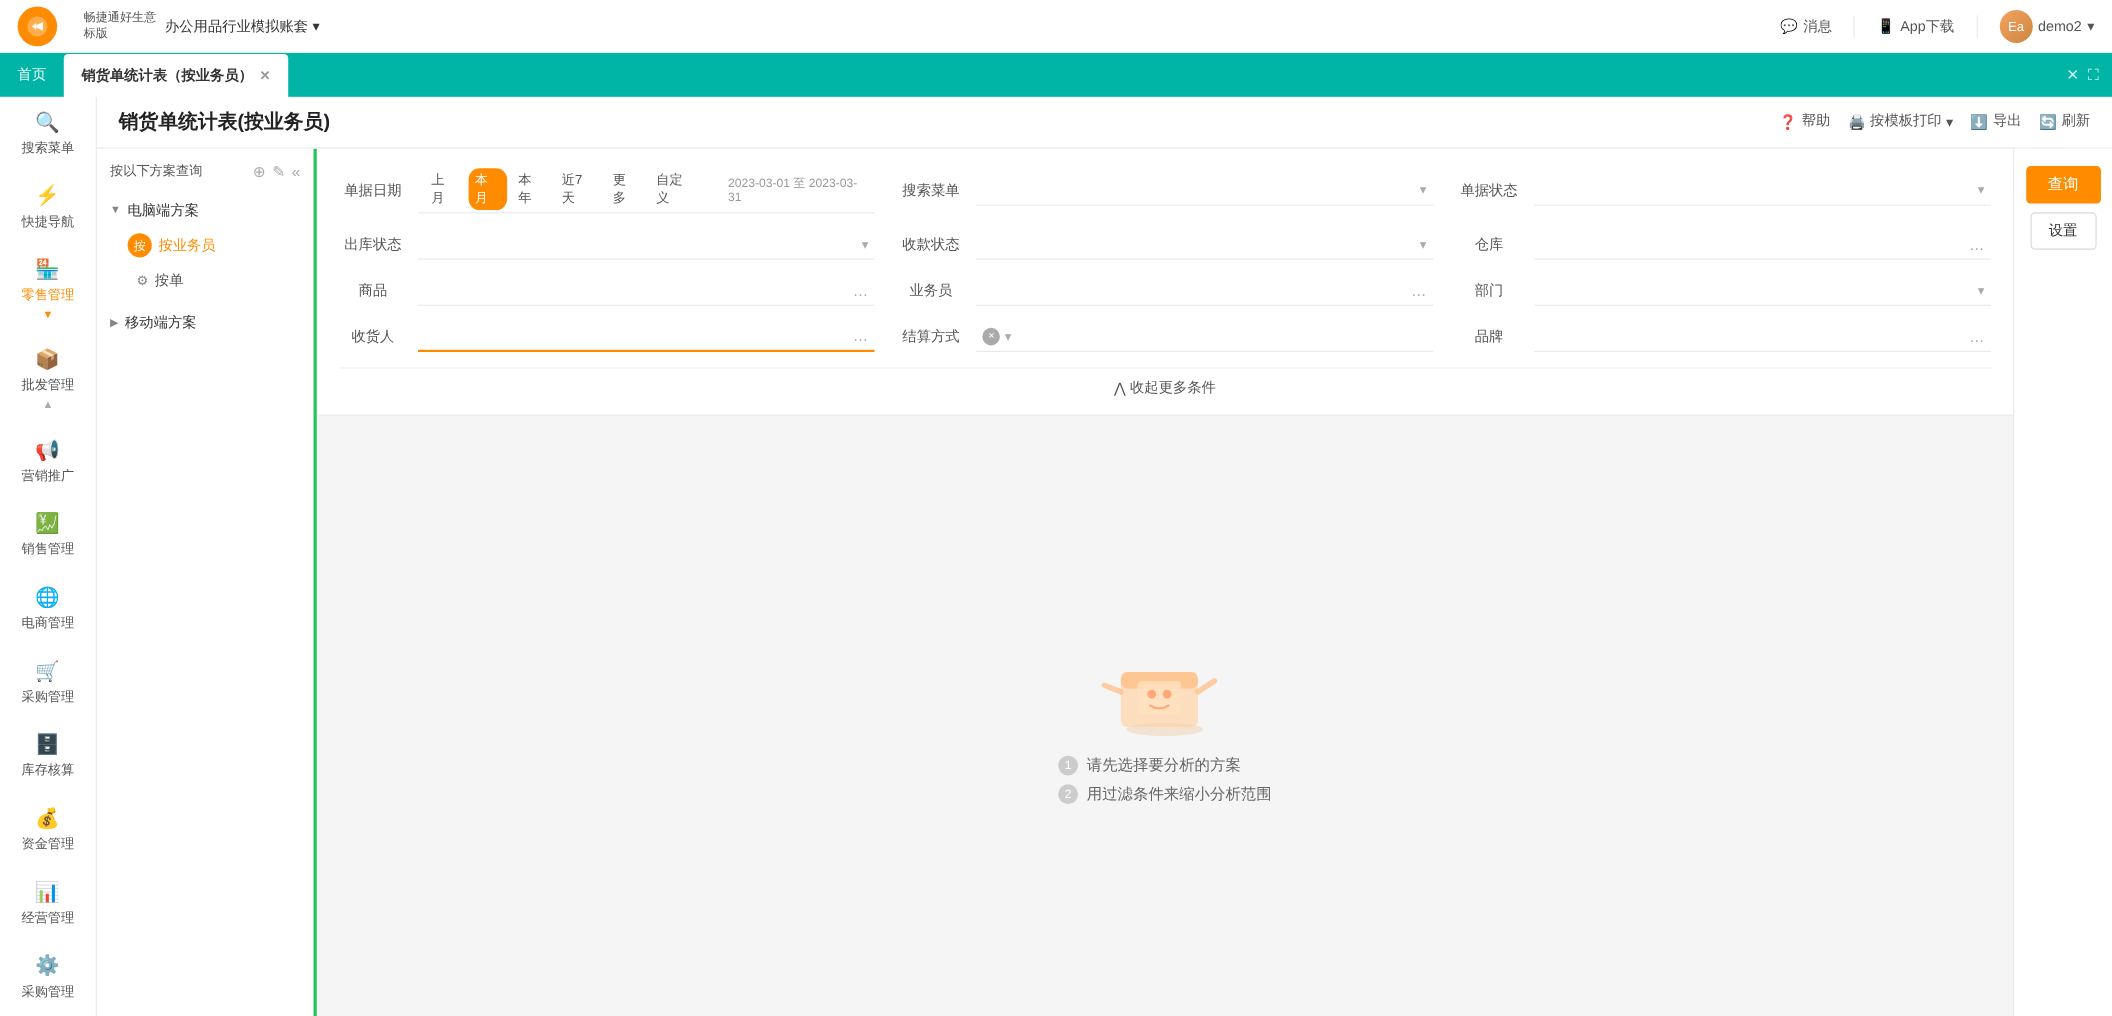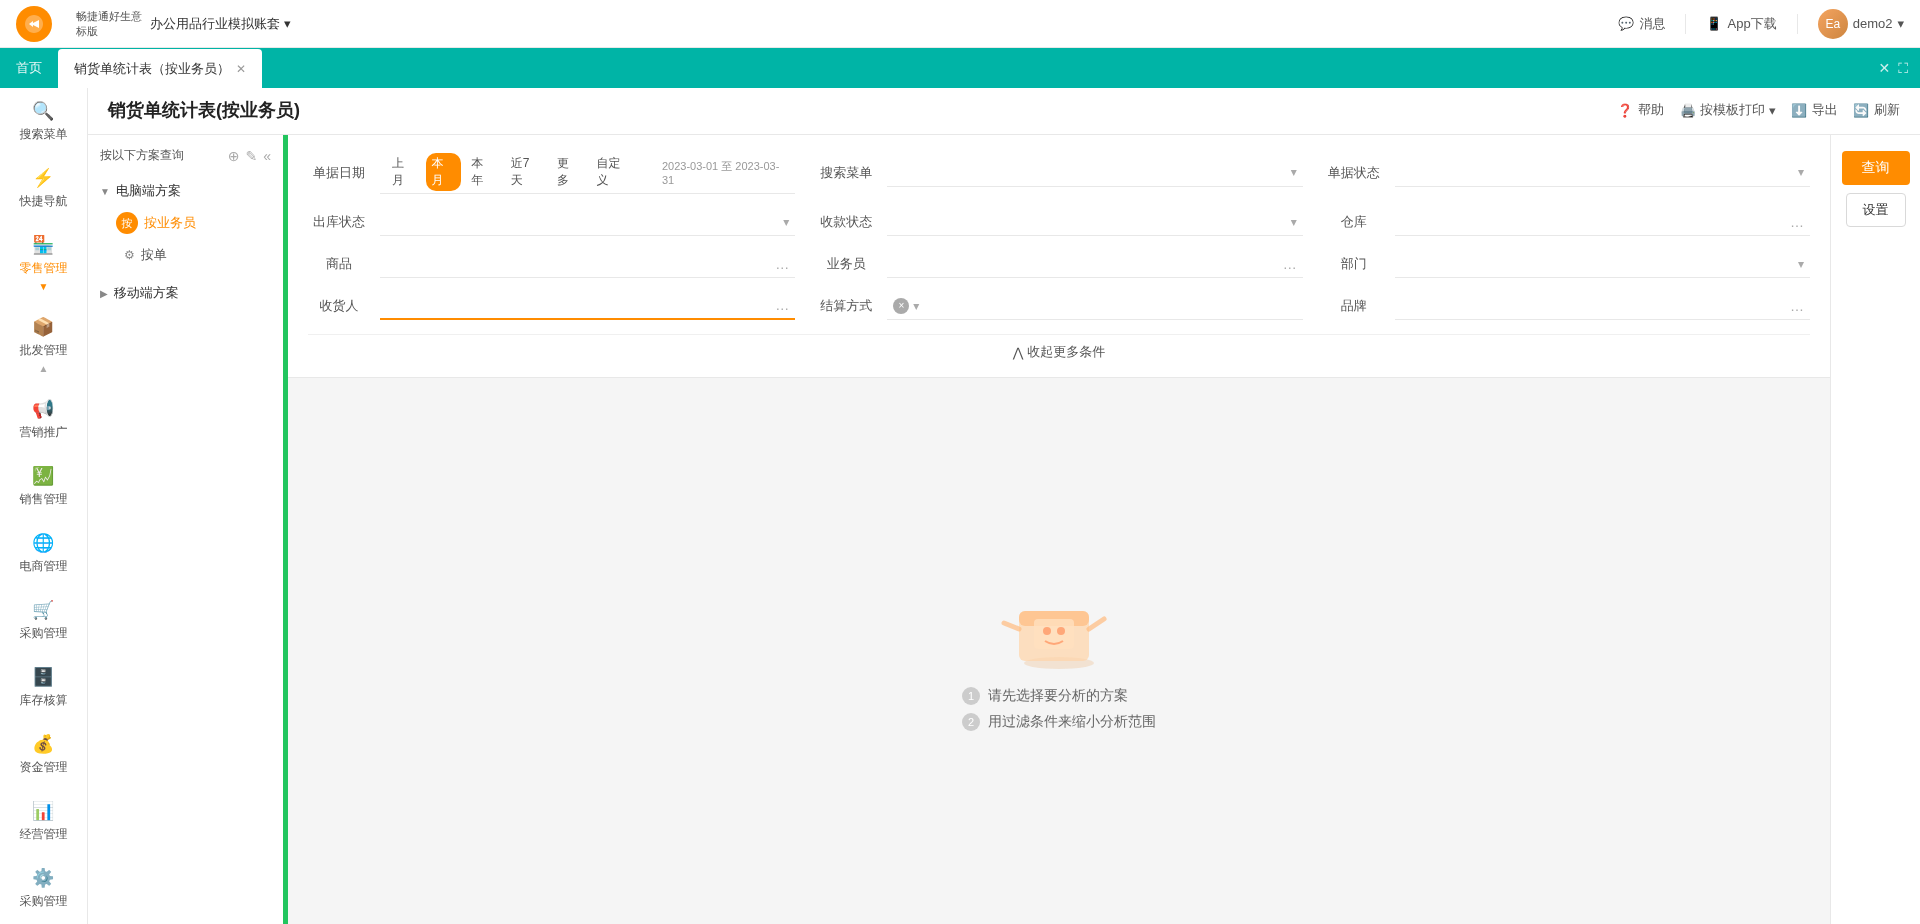--- a/index.html
+++ b/index.html
@@ -65,20 +65,21 @@
       font-size: 13px;
       cursor: pointer;
       color: rgba(255,255,255,0.85);
       gap: 6px;
     }
     .tab.active {
       background: #fff;
       color: #333;
       border-radius: 4px 4px 0 0;
       margin-top: 2px;
+      font-weight: bold;
     }
     .tab-close {
       font-size: 12px;
       color: #999;
       cursor: pointer;
     }
     .tab-home { color: rgba(255,255,255,0.9); }
 
     
     .sidebar {
@@ -121,21 +122,21 @@
     .btn-settings {
       background: #fff; color: #333;
       border: 1px solid #d9d9d9; padding: 7px 16px;
       border-radius: 4px; font-size: 13px; cursor: pointer;
     }
 
     
     .scheme-panel {
       width: 200px;
       background: #fff;
-      border-right: 5px solid #22c55e;
+      border-right: 3px solid #22c55e;
       padding: 12px 0;
     }
     .scheme-header {
       display: flex; align-items: center; justify-content: space-between;
       padding: 0 12px 8px 12px;
       font-size: 13px; color: #555;
     }
     .scheme-header-label { font-size: 12px; color: #555; }
     .scheme-icons { display: flex; gap: 6px; align-items: center; }
     .scheme-icon { font-size: 14px; color: #aaa; cursor: pointer; }

